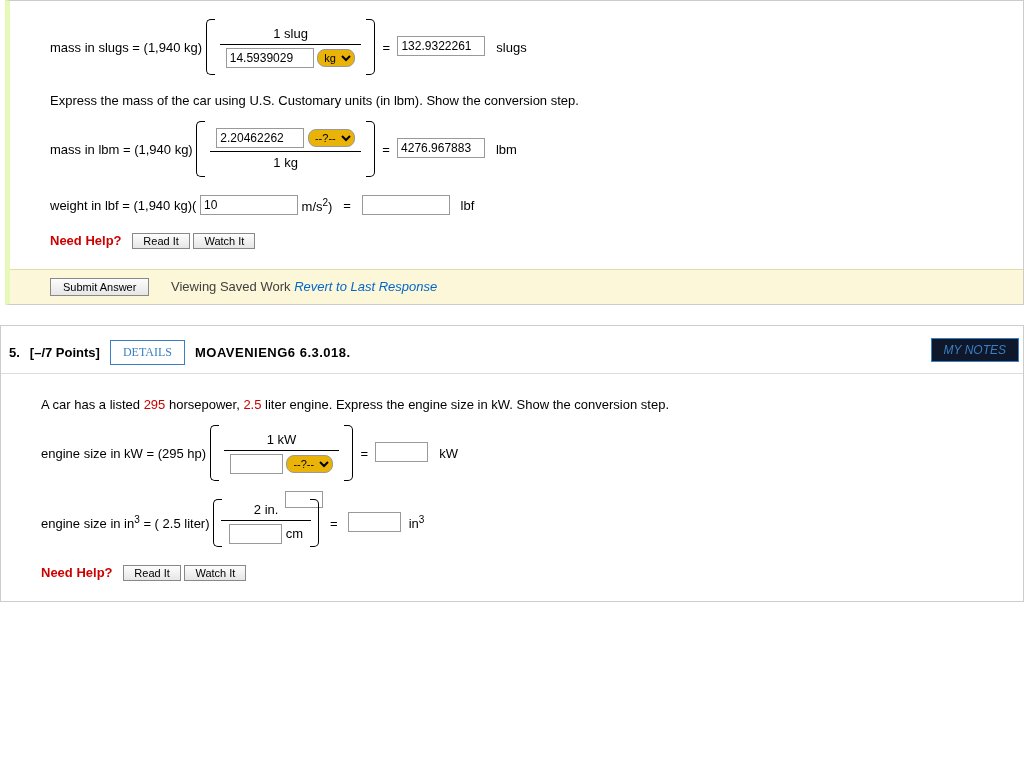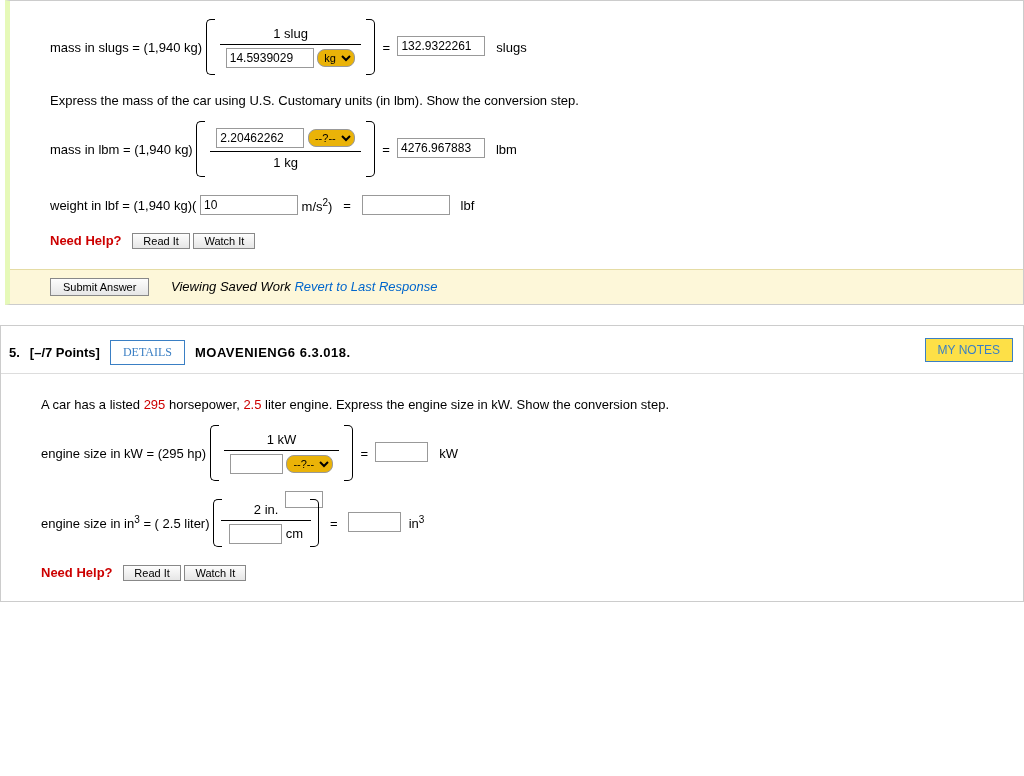--- a/index.html
+++ b/index.html
@@ -121,25 +121,26 @@
     background: #fff;
     font-weight: normal;
     font-size: 12px;
     font-family: Liberation Serif, serif;
   }
   .qcode { font-weight: bold; letter-spacing: 0.5px; }
   .mynotes-btn {
     border: 1px solid #3a7fc4;
     color: #3a7fc4;
     padding: 4px 12px;
-    background: #fde047;
+    background: #0f172a;
     font-size: 12px;
     position: absolute;
-    right: 10px;
+    right: 4px;
     top: 12px;
+    font-style: italic;
   }
   .sup { vertical-align: super; font-size: 10px; }
   .inline { display: inline-block; vertical-align: middle; }
 </style>
 </head>
 <body>
 
 <div class="question-box first">
   <div class="q-content">
 
@@ -194,21 +195,21 @@
     <div class="need-help">
       <span>Need Help?</span>&nbsp;&nbsp;
       <button class="btn small">Read It</button>
       <button class="btn small">Watch It</button>
     </div>
   </div>
 
   <div class="submit-bar">
     <button class="btn">Submit Answer</button>
     &nbsp;&nbsp;&nbsp;&nbsp;
-    <span style="font-style:italic;color:#000000"><span>Viewing Saved Work </span></span><a href="#" class="link" style="font-style:italic">Revert to Last Response</a>
+    <span style="color:#404040"><span>Viewing Saved Work </span></span><a href="#" class="link" style="font-style:italic">Revert to Last Response</a>
   </div>
 </div>
 
 <div class="question-box" style="position:relative;">
   <div class="q-header">
     <span class="pts">5.</span>
     <span class="pts">[–/7 Points]</span>
     <button class="details-btn">DETAILS</button>
     <span class="qcode">MOAVENIENG6 6.3.018.</span>
     <button class="mynotes-btn">MY NOTES</button>

